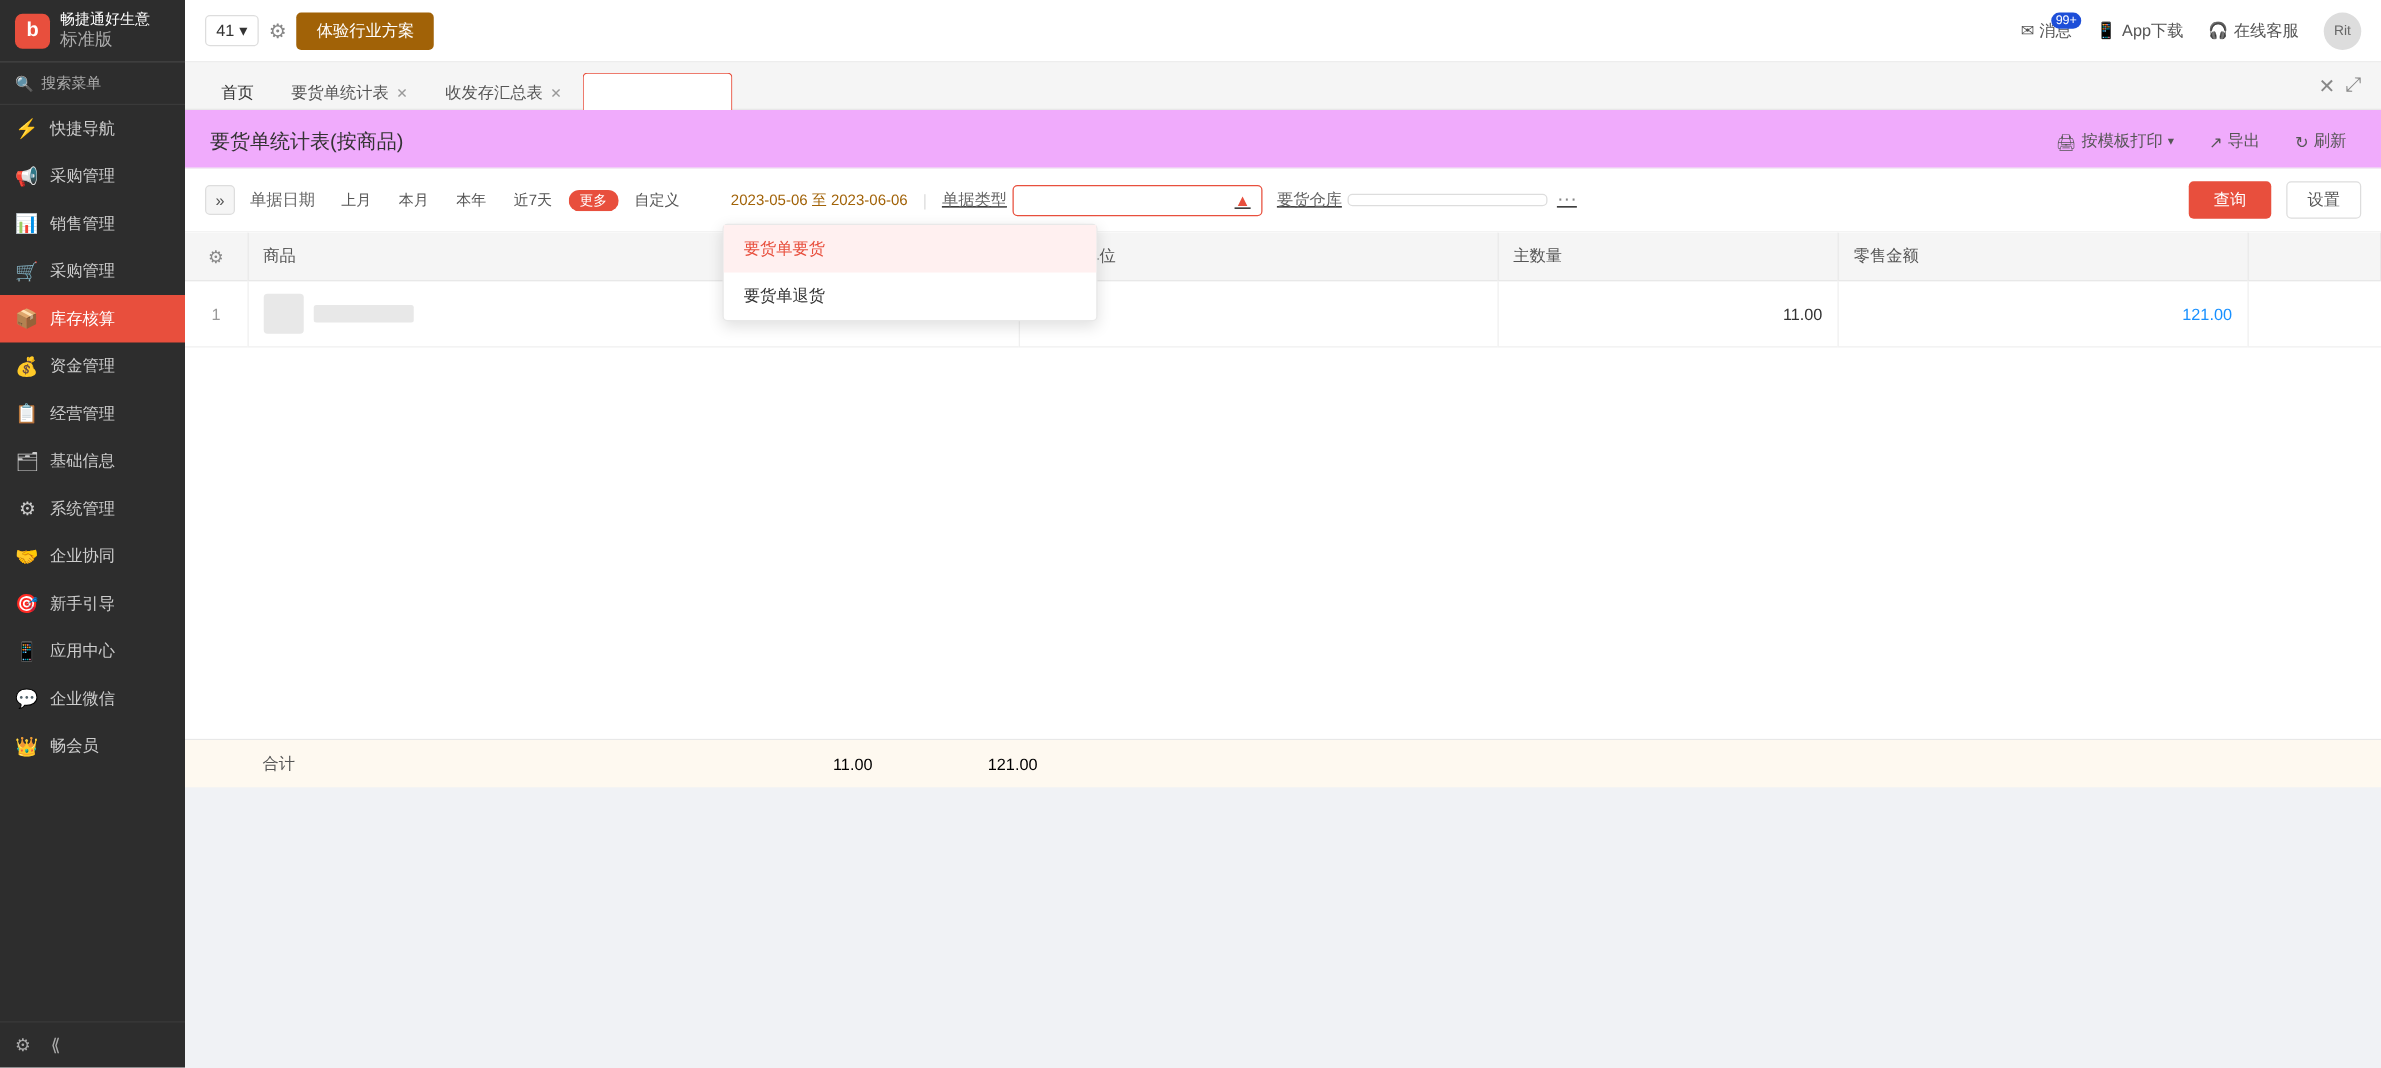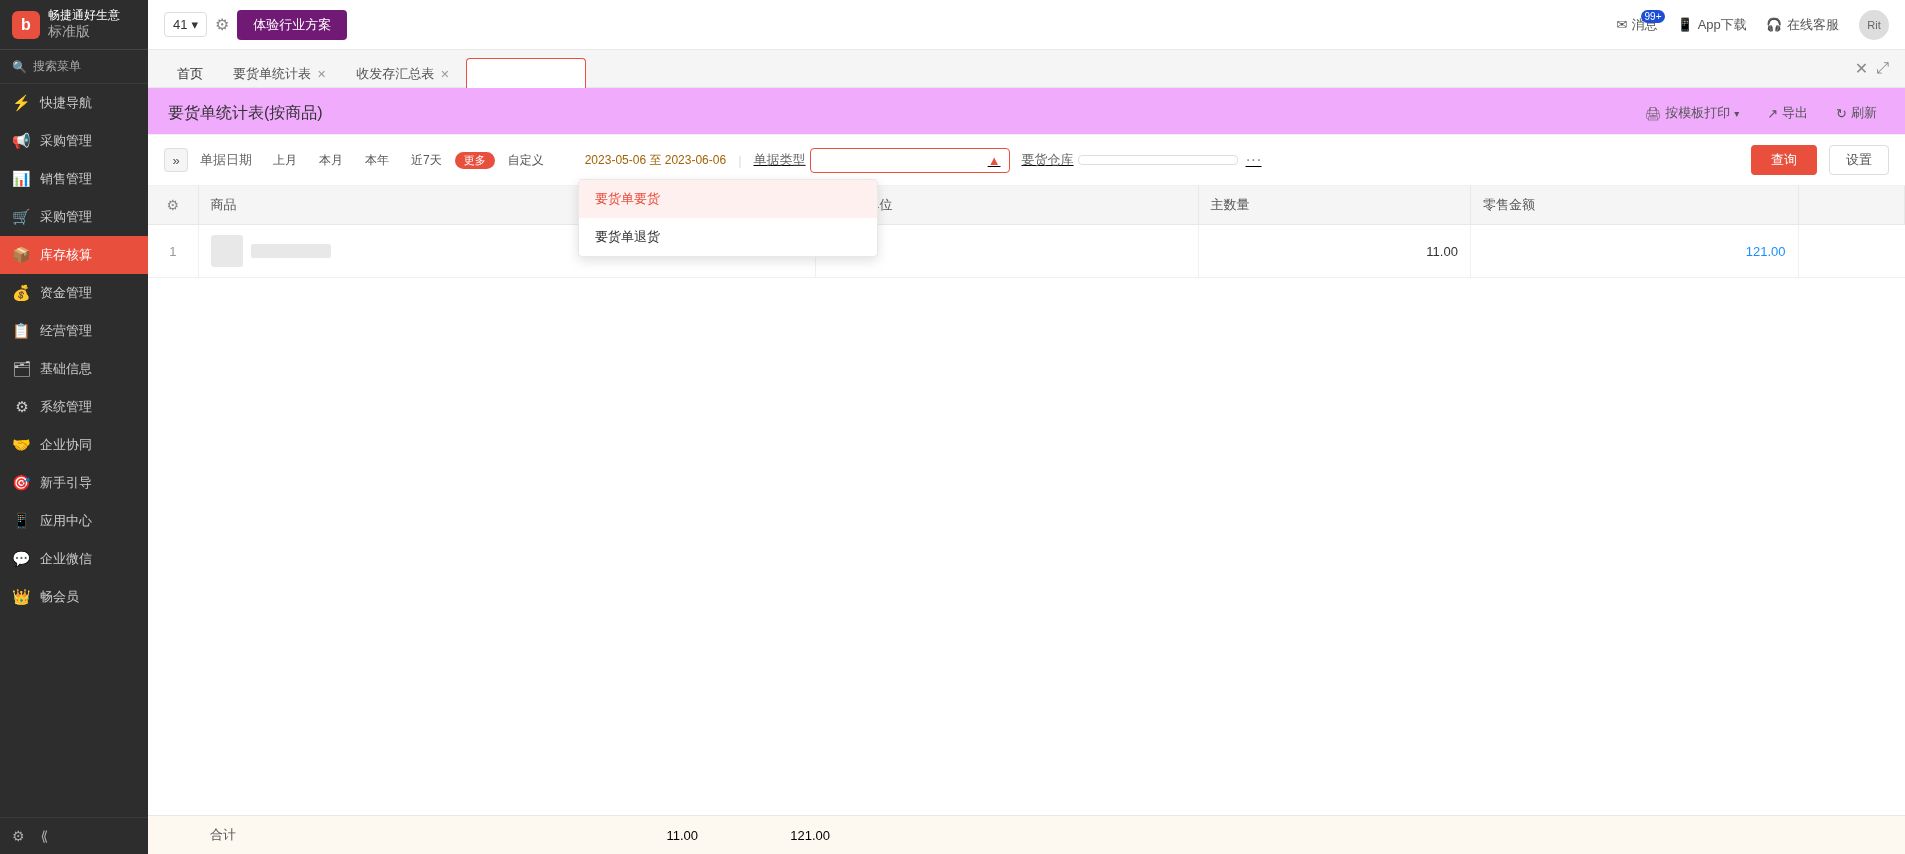--- a/index.html
+++ b/index.html
@@ -69,21 +69,21 @@
       border-top: 1px solid #3a3a3a;
       gap: 16px;
     }
     .sidebar-footer-icon { color: #aaa; font-size: 14px; cursor: pointer; }
 
     
     .main {
       flex: 1;
       display: flex;
       flex-direction: column;
-      height: 854px;
+      height: 630px;
       overflow: hidden;
     }
 
     
     .topbar {
       height: 50px;
       background: #fff;
       display: flex;
       align-items: center;
       padding: 0 16px;
@@ -103,21 +103,21 @@
       gap: 4px;
       font-size: 13px;
       color: #333;
       cursor: pointer;
       padding: 4px 8px;
       border: 1px solid #ddd;
       border-radius: 4px;
     }
     .topbar-store-num { color: #333; font-weight: 500; }
     .btn-trial {
-      background: #701a75;
+      background: #a16207;
       color: #fff;
       border: none;
       padding: 6px 16px;
       border-radius: 4px;
       font-size: 13px;
       cursor: pointer;
       font-family: inherit;
     }
     .topbar-right {
       display: flex;

